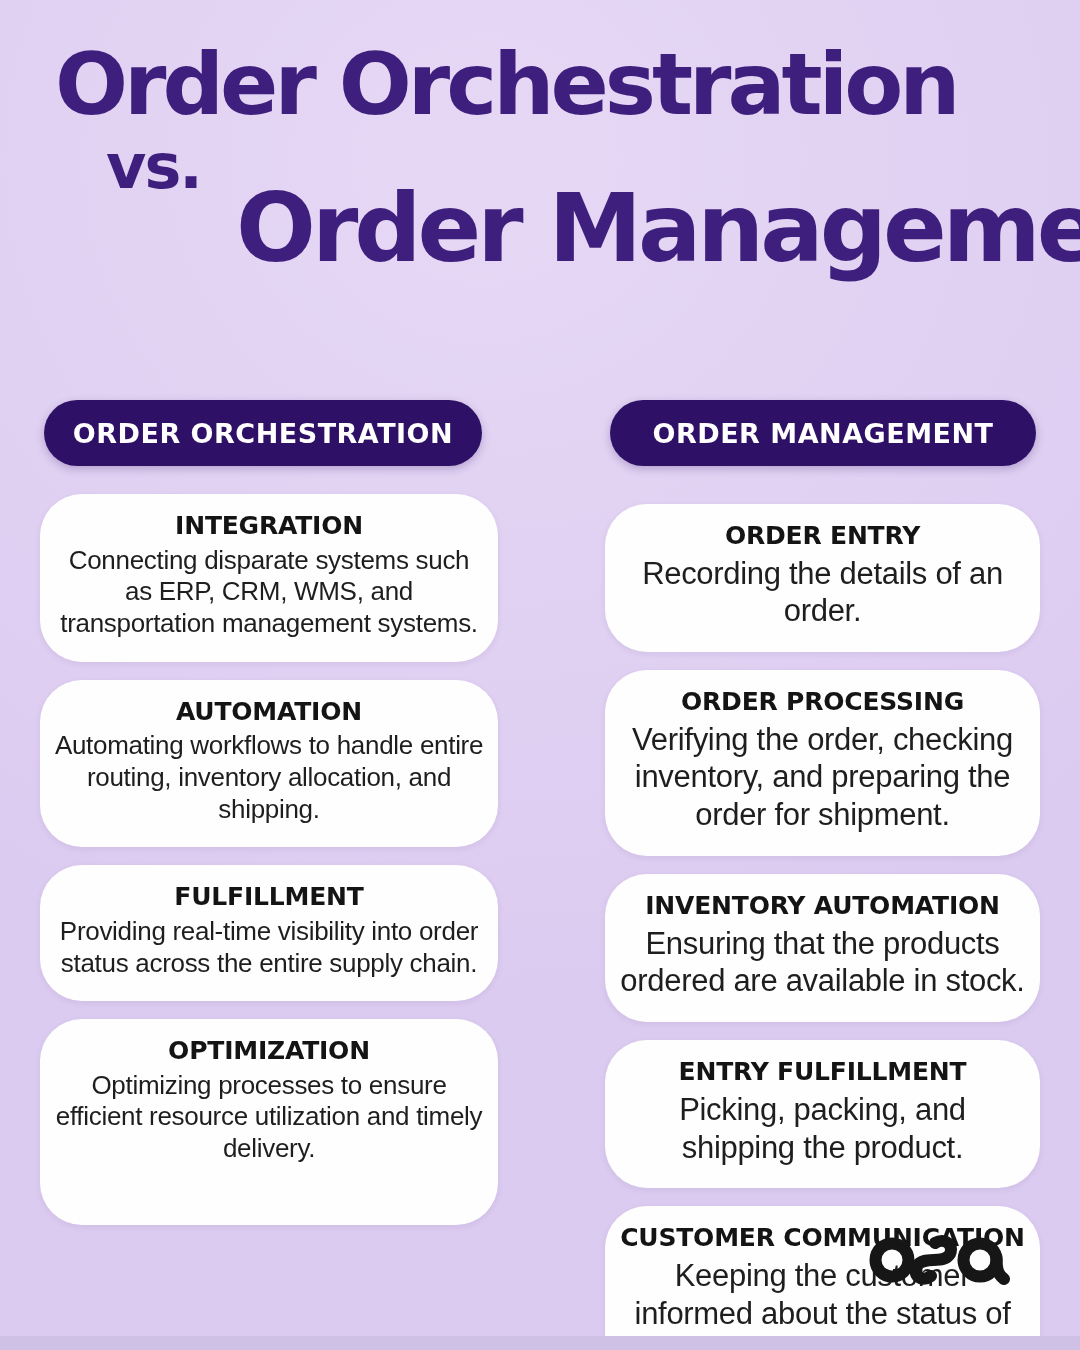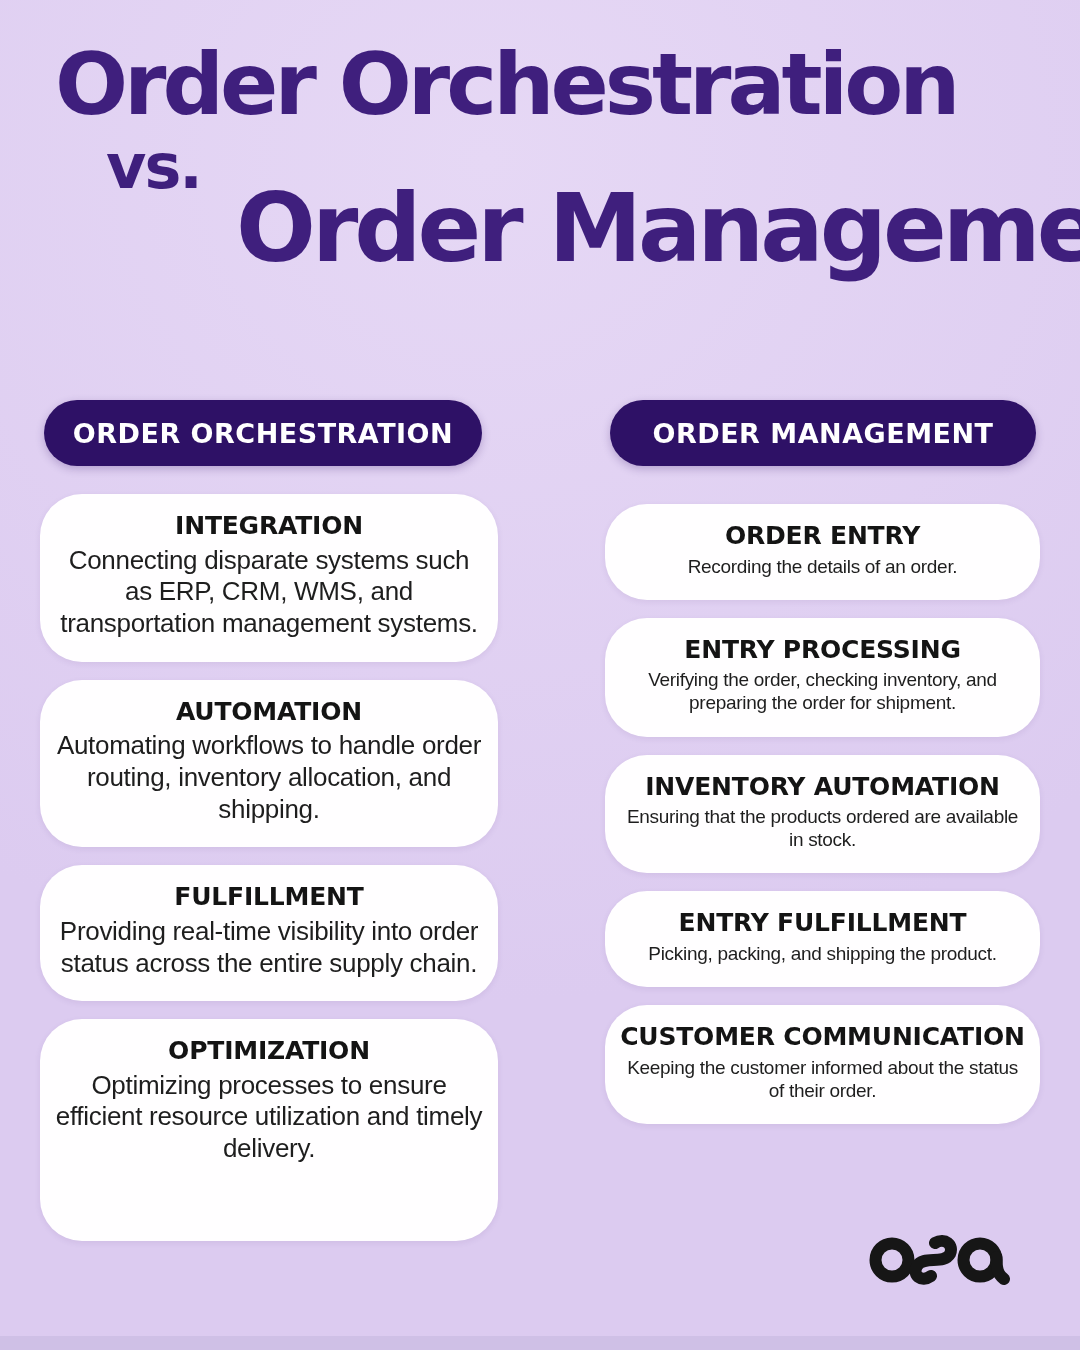--- a/index.html
+++ b/index.html
@@ -59,35 +59,35 @@
   }
 
   .cards{display:flex;flex-direction:column;gap:18px;}
   .card{
     background:var(--c-card,#fffeff);
     border-radius:42px;
     padding:16px 12px 20px;
     text-align:center;
     box-shadow:0 2px 6px rgba(60,30,100,0.08);
   }
-  .card.tall{padding-bottom:74px;}
+  .card.tall{padding-bottom:58px;}
   .card-heading{
     margin:0 0 2px 0;
     font-family:"DejaVu Sans",sans-serif;
     font-weight:bold;font-size:25px;line-height:1.3;
     color:var(--c-heading,#141414);
     letter-spacing:-0.2px;
   }
   .card-body{
     margin:2px;
     font-size:26px;line-height:1.22;
     letter-spacing:-0.3px;
     color:var(--c-text,#1e1e1e);
   }
-  .column.right .card-body{font-size:19px;}
+  .column.right .card-body{font-size:31px;}
 
   
   .logo{
     position:absolute;right:62px;bottom:50px;
     width:152px;height:62px;
   }
   .logo svg{width:100%;height:100%;display:block;}
   .logo .stroke{
     fill:none;
     stroke:var(--c-logo,#161616);
@@ -108,21 +108,21 @@
     <div class="pill">
       <span class="pill-label">ORDER ORCHESTRATION</span>
     </div>
     <div class="cards">
       <article class="card">
         <h3 class="card-heading">INTEGRATION</h3>
         <p class="card-body">Connecting disparate systems such as ERP, CRM, WMS, and transportation management systems.</p>
       </article>
       <article class="card">
         <h3 class="card-heading">AUTOMATION</h3>
-        <p class="card-body">Automating workflows to handle order routing, inventory allocation, and shipping.</p>
+        <p class="card-body">Automating workflows to handle entire routing, inventory allocation, and shipping.</p>
       </article>
       <article class="card">
         <h3 class="card-heading">FULFILLMENT</h3>
         <p class="card-body">Providing real-time visibility into order status across the entire supply chain.</p>
       </article>
       <article class="card tall">
         <h3 class="card-heading">OPTIMIZATION</h3>
         <p class="card-body">Optimizing processes to ensure efficient resource utilization and timely delivery.</p>
       </article>
     </div>
@@ -131,21 +131,21 @@
   <section class="column right">
     <div class="pill">
       <span class="pill-label">ORDER MANAGEMENT</span>
     </div>
     <div class="cards">
       <article class="card">
         <h3 class="card-heading">ORDER ENTRY</h3>
         <p class="card-body">Recording the details of an order.</p>
       </article>
       <article class="card">
-        <h3 class="card-heading">ENTRY PROCESSING</h3>
+        <h3 class="card-heading">ORDER PROCESSING</h3>
         <p class="card-body">Verifying the order, checking inventory, and preparing the order for shipment.</p>
       </article>
       <article class="card">
         <h3 class="card-heading">INVENTORY AUTOMATION</h3>
         <p class="card-body">Ensuring that the products ordered are available in stock.</p>
       </article>
       <article class="card">
         <h3 class="card-heading">ENTRY FULFILLMENT</h3>
         <p class="card-body">Picking, packing, and shipping the product.</p>
       </article>

